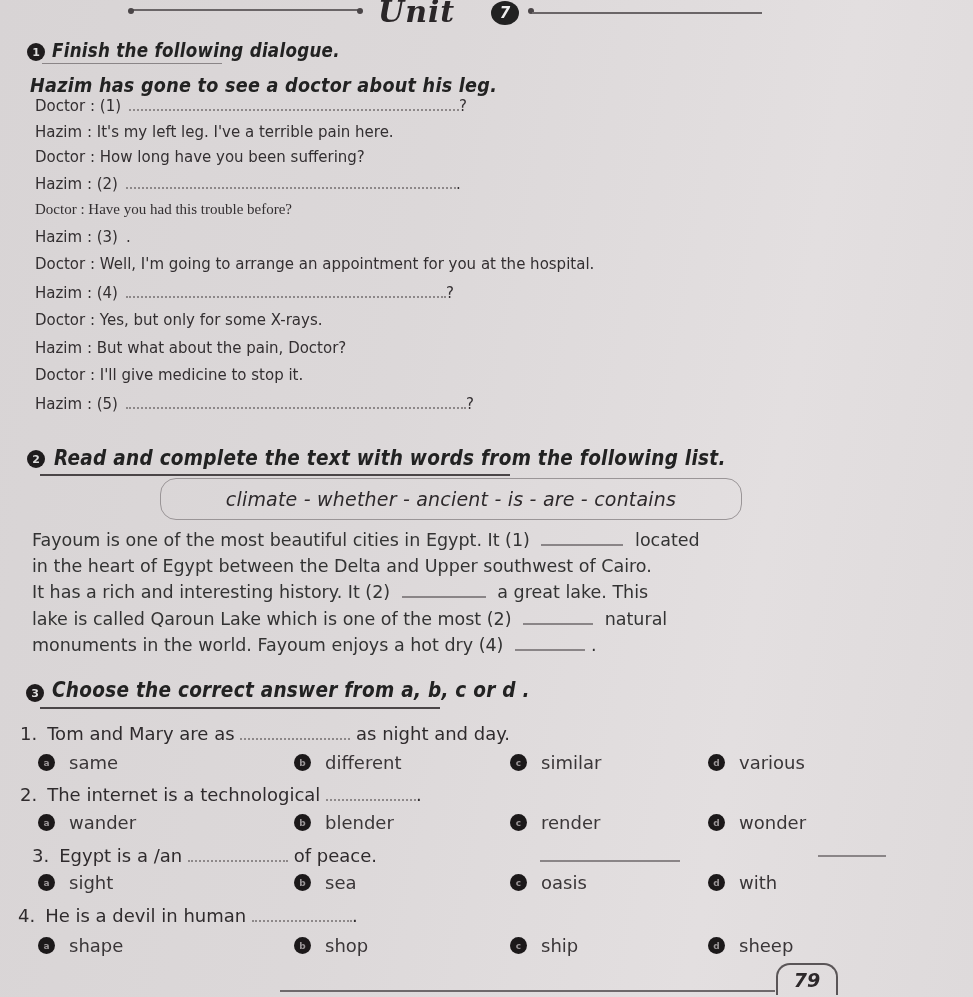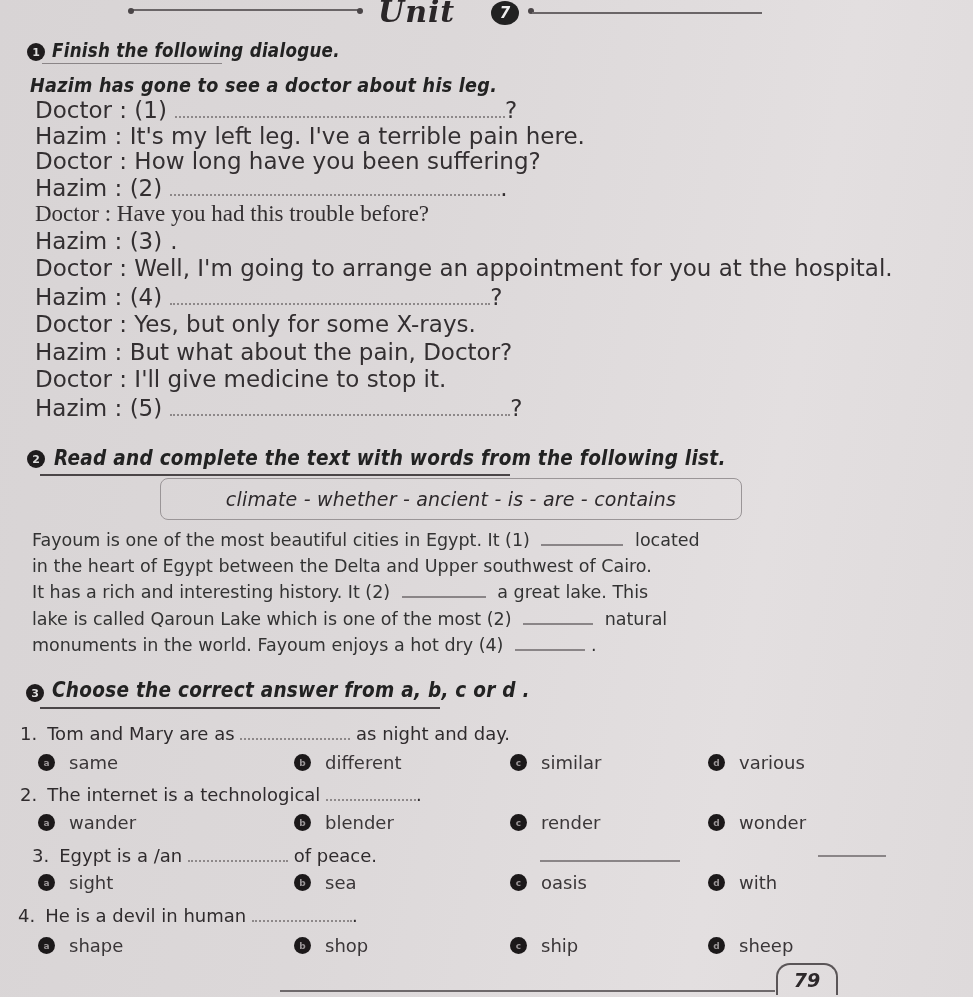--- a/index.html
+++ b/index.html
@@ -10,24 +10,24 @@
     font-family:"DejaVu Sans", sans-serif;
     position:relative;
   }
   .unit-line { position:absolute; top:10px; height:2px; background:#6a6567; }
   .unit-dot { position:absolute; width:6px; height:6px; border-radius:50%; background:#4a4547; top:8px; }
   .unit-title { position:absolute; left:378px; top:-6px; font-family:"DejaVu Serif", serif; font-style:italic; font-weight:bold; font-size:30px; color:#2a2628; letter-spacing:1px; }
   .unit-badge { position:absolute; left:491px; top:1px; width:28px; height:24px; border-radius:50%; background:#222; color:#eee; font-size:15px; font-weight:bold; display:flex; align-items:center; justify-content:center; font-style:italic; }
   .num-badge { position:absolute; width:18px; height:18px; border-radius:50%; background:#1f1c1d; color:#ddd; font-size:11px; font-weight:bold; display:flex; align-items:center; justify-content:center; }
   .heading { position:absolute; font-family:"DejaVu Sans", sans-serif; font-weight:bold; font-style:italic; color:#222; letter-spacing:0.3px; transform:scaleX(0.88); transform-origin:left center; white-space:nowrap; }
   .heading-ul { position:absolute; height:2px; background:#4a4547; }
-  .line { position:absolute; font-size:23px; white-space:nowrap; color:#332f31; }
+  .line { position:absolute; font-size:15px; white-space:nowrap; color:#332f31; }
   .blank { display:inline-block; border-bottom:2px dotted #8d8889; vertical-align:baseline; height:6px; }
   .solid-blank { display:inline-block; border-bottom:2px solid #8a8587; height:4px; vertical-align:baseline; }
-  .word-box { position:absolute; left:160px; top:478px; width:580px; height:40px; border:1.5px solid #9a9597; border-radius:8px; font-size:19px; color:#2d292b; display:flex; align-items:center; justify-content:center; font-style:italic; letter-spacing:0.2px; }
+  .word-box { position:absolute; left:160px; top:478px; width:580px; height:40px; border:1.5px solid #9a9597; border-radius:16px; font-size:19px; color:#2d292b; display:flex; align-items:center; justify-content:center; font-style:italic; letter-spacing:0.2px; }
   .para { position:absolute; left:32px; font-size:17.5px; white-space:nowrap; color:#333; }
   .q { position:absolute; font-size:18px; white-space:nowrap; color:#2f2b2d; }
   .opt { position:absolute; font-size:18px; white-space:nowrap; color:#3a3638; display:flex; align-items:center; gap:14px; }
   .opt-badge { width:17px; height:17px; border-radius:50%; background:#1c191a; color:#9a9597; font-size:9px; display:flex; align-items:center; justify-content:center; font-weight:bold; }
   .page-num { position:absolute; left:776px; top:963px; width:58px; height:30px; border:2px solid #5a5557; border-radius:14px 14px 0 0; border-bottom:none; font-size:19px; font-weight:bold; font-style:italic; display:flex; align-items:center; justify-content:center; color:#2d292b; }
   .strike-line { position:absolute; height:2px; background:#8a8587; }
 </style>
 </head>
 <body>
 

